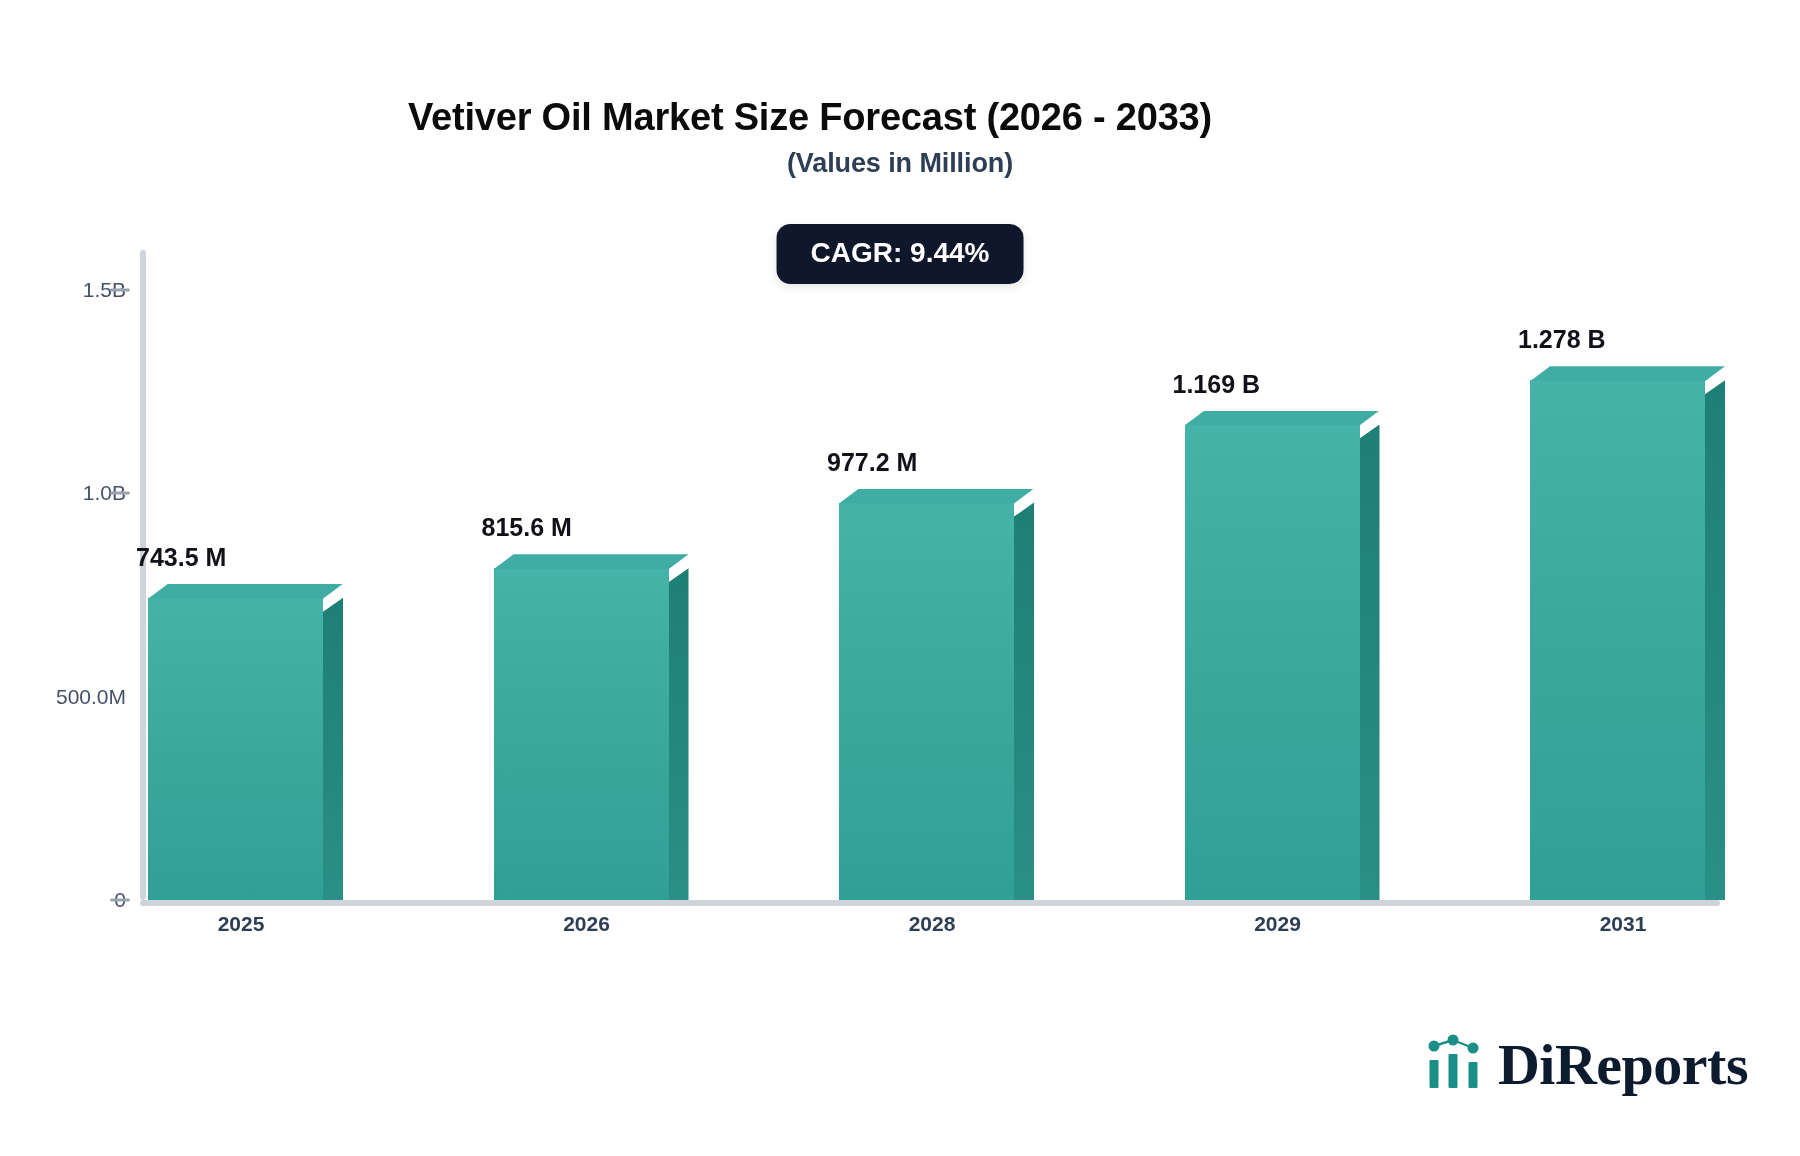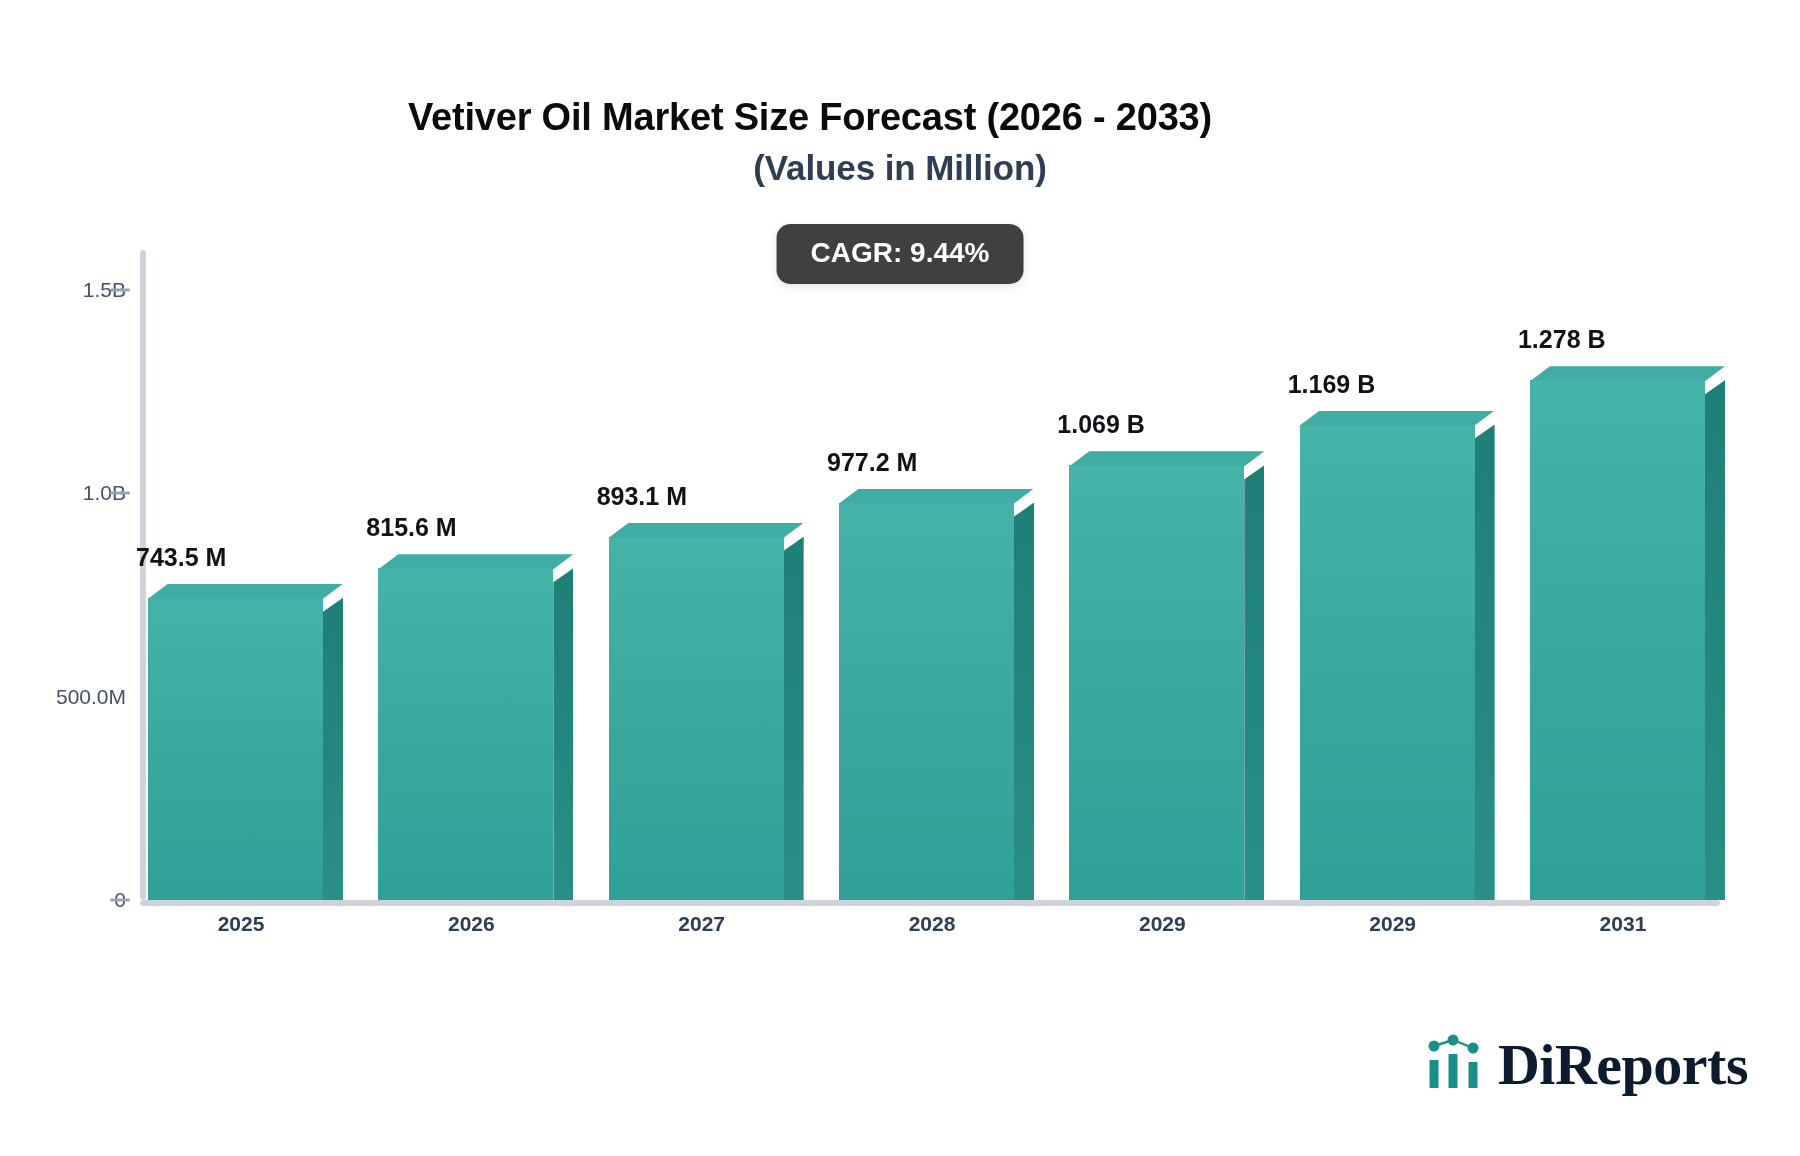--- a/index.html
+++ b/index.html
@@ -29,33 +29,33 @@
     font-weight: bold;
     color: #0b0b0d;
     letter-spacing: -0.2px;
   }
   .subtitle {
     position: absolute;
     top: 148px;
     left: 0;
     width: 1800px;
     text-align: center;
-    font-size: 35px;
+    font-size: 27px;
     font-weight: bold;
     color: #2d3e55;
     letter-spacing: -0.1px;
   }
 
   
   .cagr-badge {
     position: absolute;
     top: 224px;
     left: 50%;
     transform: translateX(-50%);
-    background: #404040;
+    background: #0f172a;
     color: #ffffff;
     font-size: 28px;
     font-weight: bold;
     border-radius: 14px;
     padding: 15px 34px 17px 34px;
     line-height: 1;
     box-shadow: 0 3px 10px rgba(0,0,0,0.10);
     white-space: nowrap;
   }
 
@@ -245,46 +245,26 @@
             <div class="bar-face" style="height: 331.677px;">
               <div class="bar-side"></div>
               <div class="bar-top"></div>
             </div>
             <div class="bar-label">815.6 M</div>
             <div class="xtick">2026</div>
           </div>
         </div>
         <div class="bar-slot">
           <div class="bar-wrap">
-            <div class="bar-face" style="height: 363.194px;">
-              <div class="bar-side"></div>
-              <div class="bar-top"></div>
-            </div>
-            <div class="bar-label">893.1 M</div>
-            <div class="xtick">2027</div>
-          </div>
-        </div>
-        <div class="bar-slot">
-          <div class="bar-wrap">
             <div class="bar-face" style="height: 397.395px;">
               <div class="bar-side"></div>
               <div class="bar-top"></div>
             </div>
             <div class="bar-label">977.2 M</div>
             <div class="xtick">2028</div>
-          </div>
-        </div>
-        <div class="bar-slot">
-          <div class="bar-wrap">
-            <div class="bar-face" style="height: 434.727px;">
-              <div class="bar-side"></div>
-              <div class="bar-top"></div>
-            </div>
-            <div class="bar-label">1.069 B</div>
-            <div class="xtick">2029</div>
           </div>
         </div>
         <div class="bar-slot">
           <div class="bar-wrap">
             <div class="bar-face" style="height: 475.393px;">
               <div class="bar-side"></div>
               <div class="bar-top"></div>
             </div>
             <div class="bar-label">1.169 B</div>
             <div class="xtick">2029</div>

